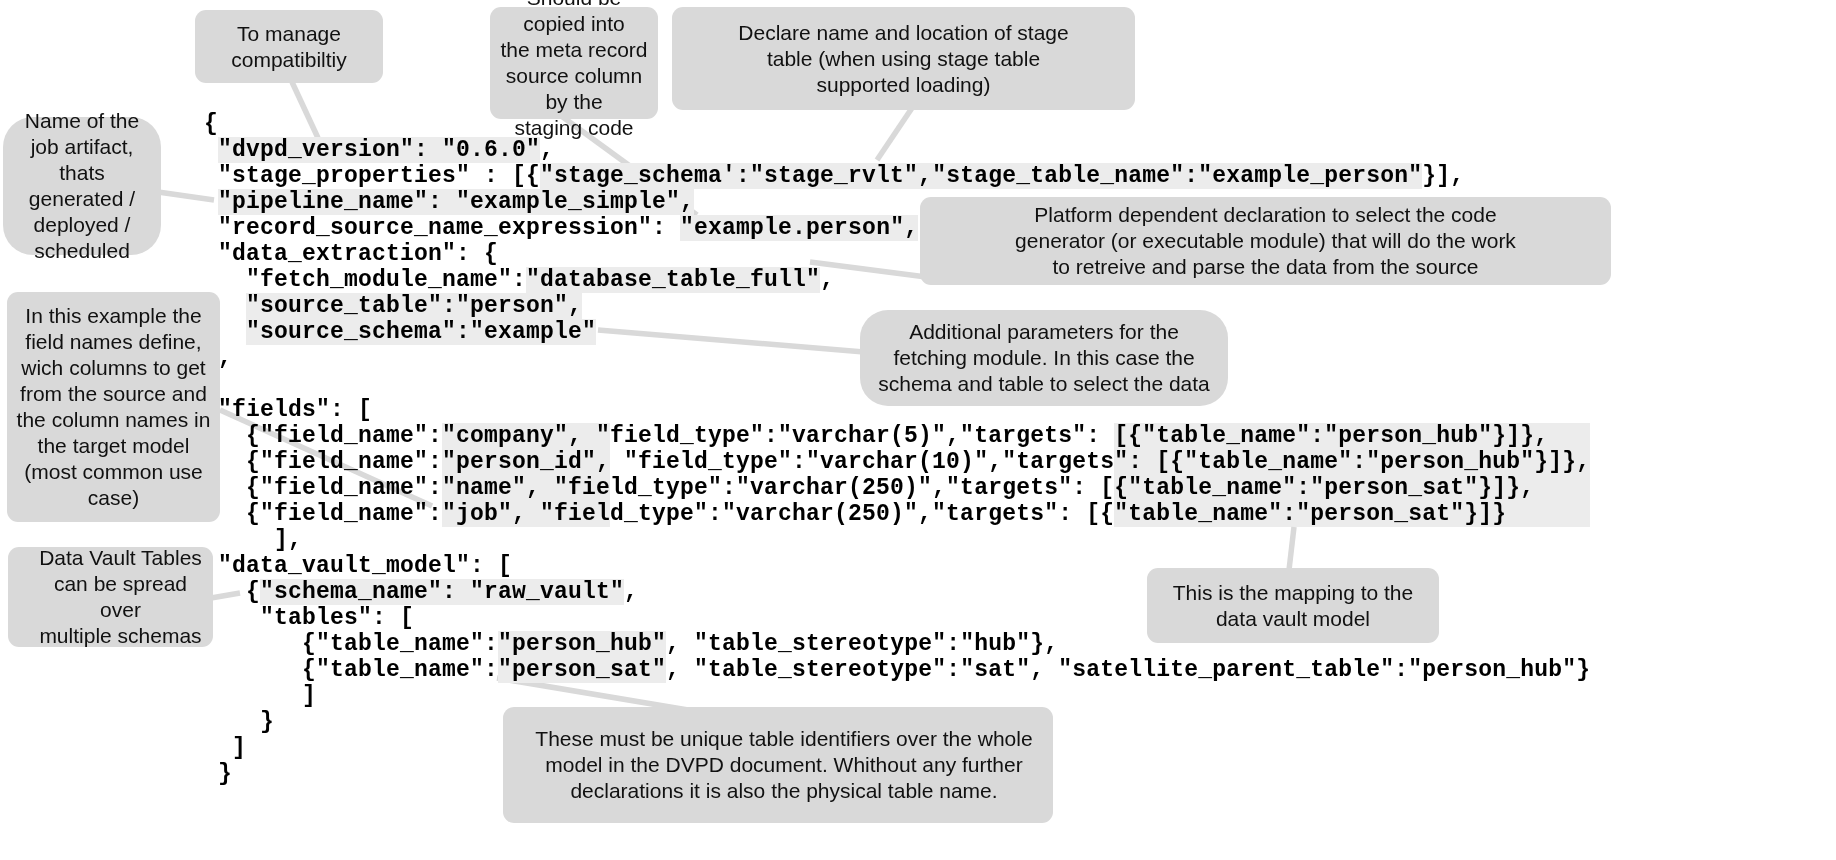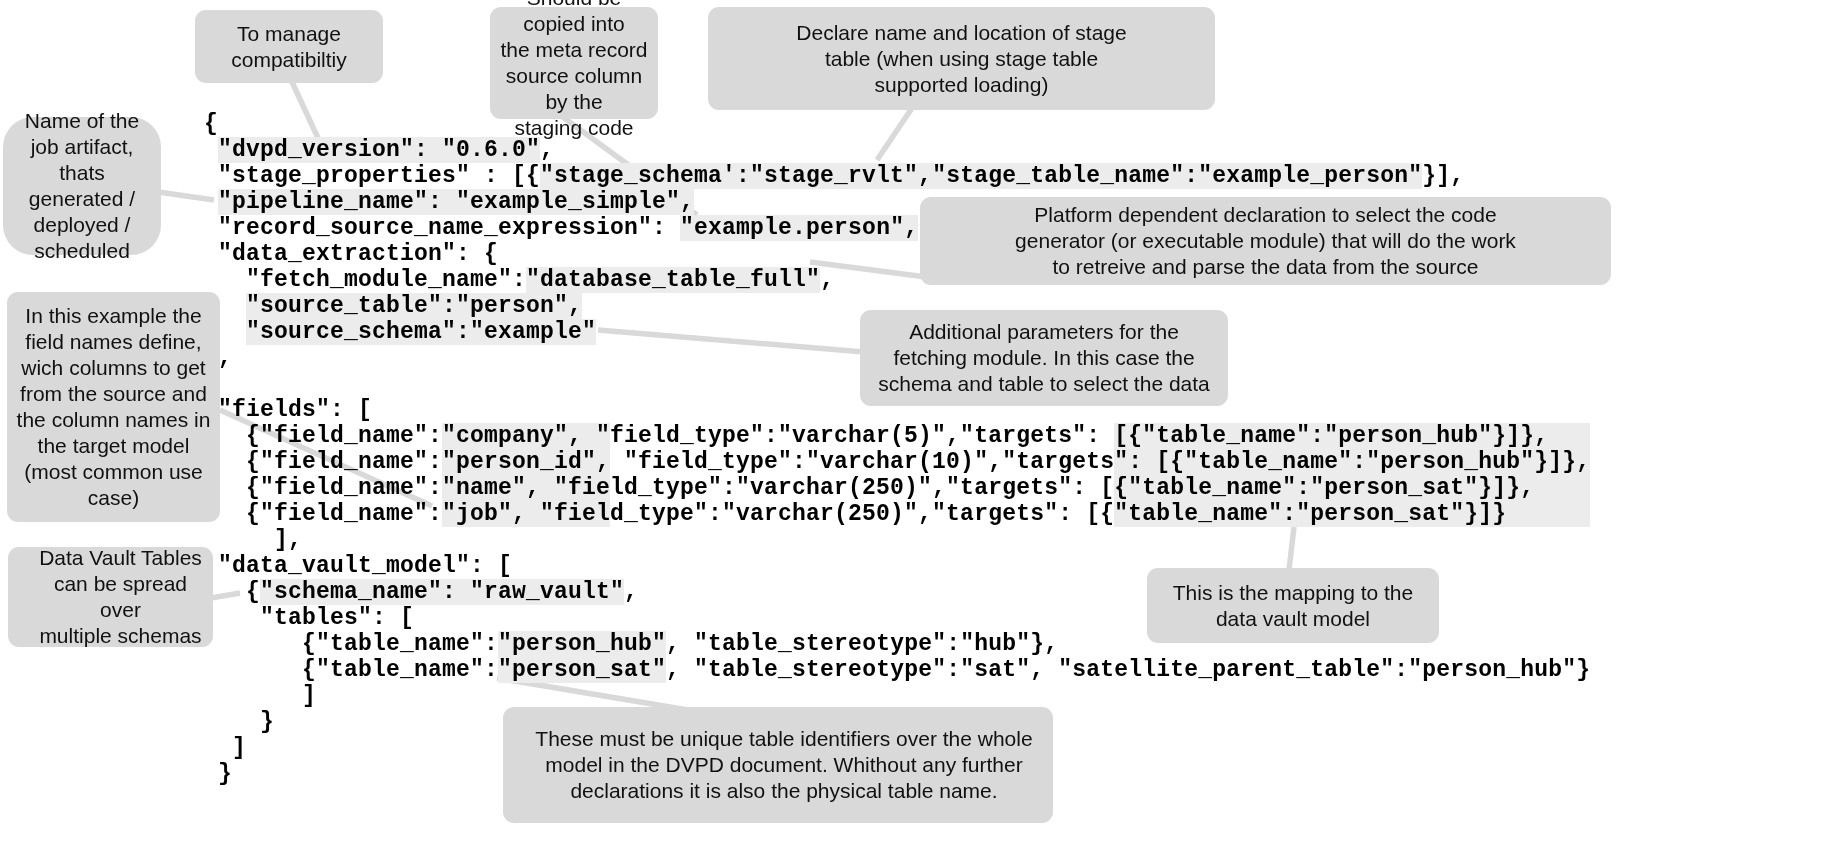--- a/index.html
+++ b/index.html
@@ -22,24 +22,24 @@
   
   #connectors{position:absolute;left:0;top:0;width:1836px;height:860px;z-index:1;}
   #connectors line{stroke:var(--connector);stroke-width:5.5;}
   
   .callout{position:absolute;z-index:3;background:var(--callout);border-radius:11px;
            display:flex;align-items:center;justify-content:center;text-align:center;
            font-size:21px;line-height:26px;color:#111;padding:4px 8px;box-sizing:border-box;
            white-space:pre-line;}
   #c-compat{left:195px;top:10px;width:188px;height:73px;}
   #c-meta{left:490px;top:7px;width:168px;height:112px;}
-  #c-stage{left:672px;top:7px;width:507px;height:103px;margin-left:36px;}
+  #c-stage{left:672px;top:7px;width:463px;height:103px;}
   #c-job{left:3px;top:117px;width:158px;height:138px;border-radius:30px;}
   #c-fetchmod{left:920px;top:197px;width:691px;height:88px;}
-  #c-fetchparams{left:860px;top:310px;width:368px;height:96px;}
+  #c-fetchparams{left:860px;top:310px;width:368px;height:96px;border-radius:28px;}
   #c-fields{left:7px;top:292px;width:213px;height:230px;}
   #c-schemas{left:8px;top:547px;width:205px;height:100px;padding-left:28px;}
   #c-mapping{left:1147px;top:568px;width:292px;height:75px;}
   #c-unique{left:503px;top:707px;width:550px;height:116px;padding-left:20px;}
 </style>
 </head>
 <body>
 
 <div id="canvas">
 

